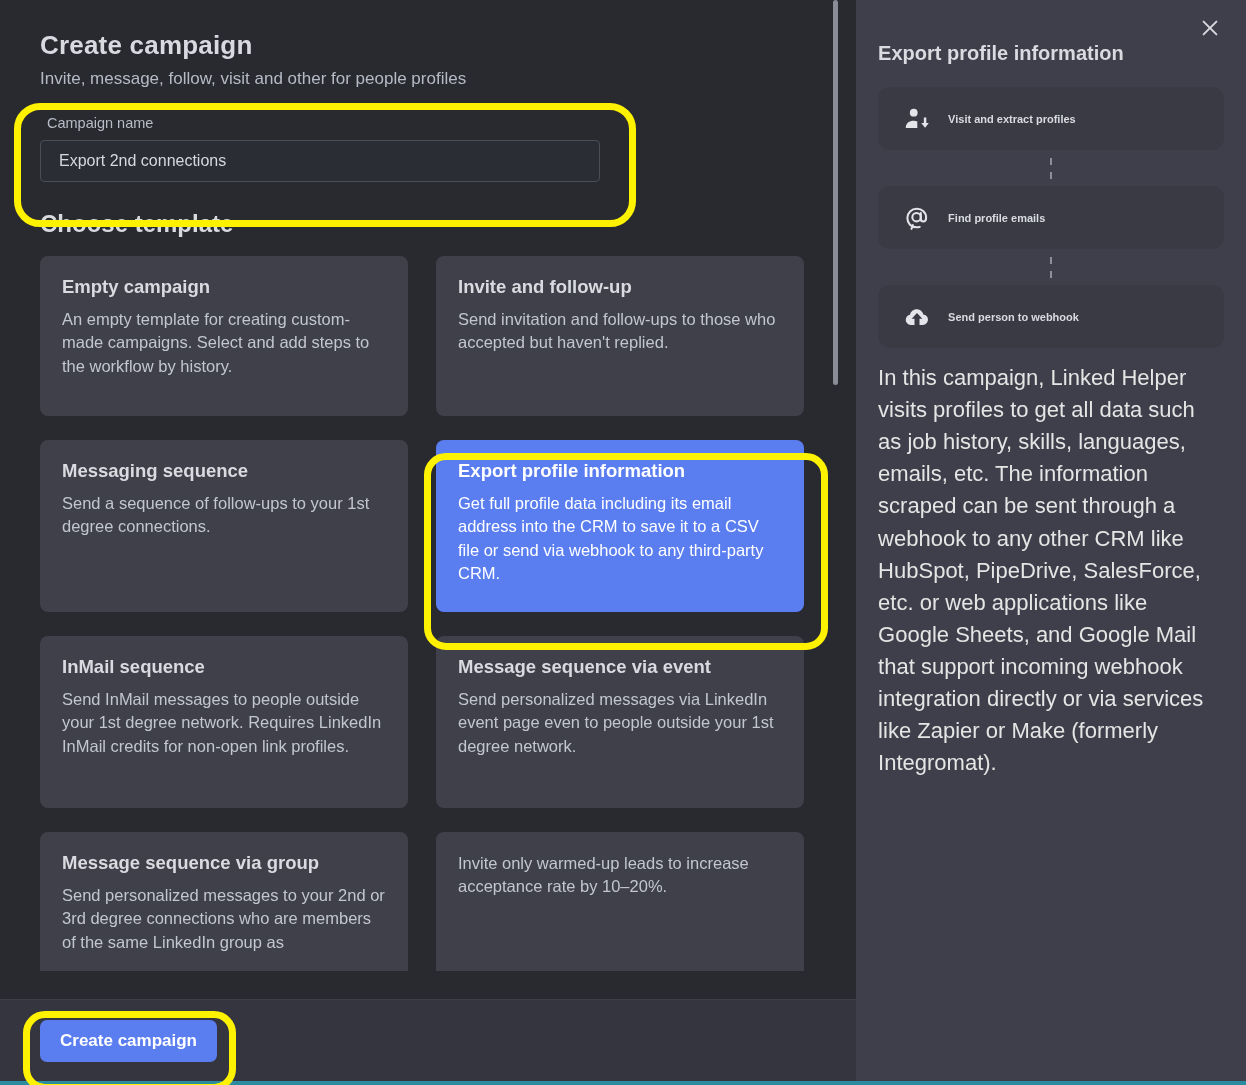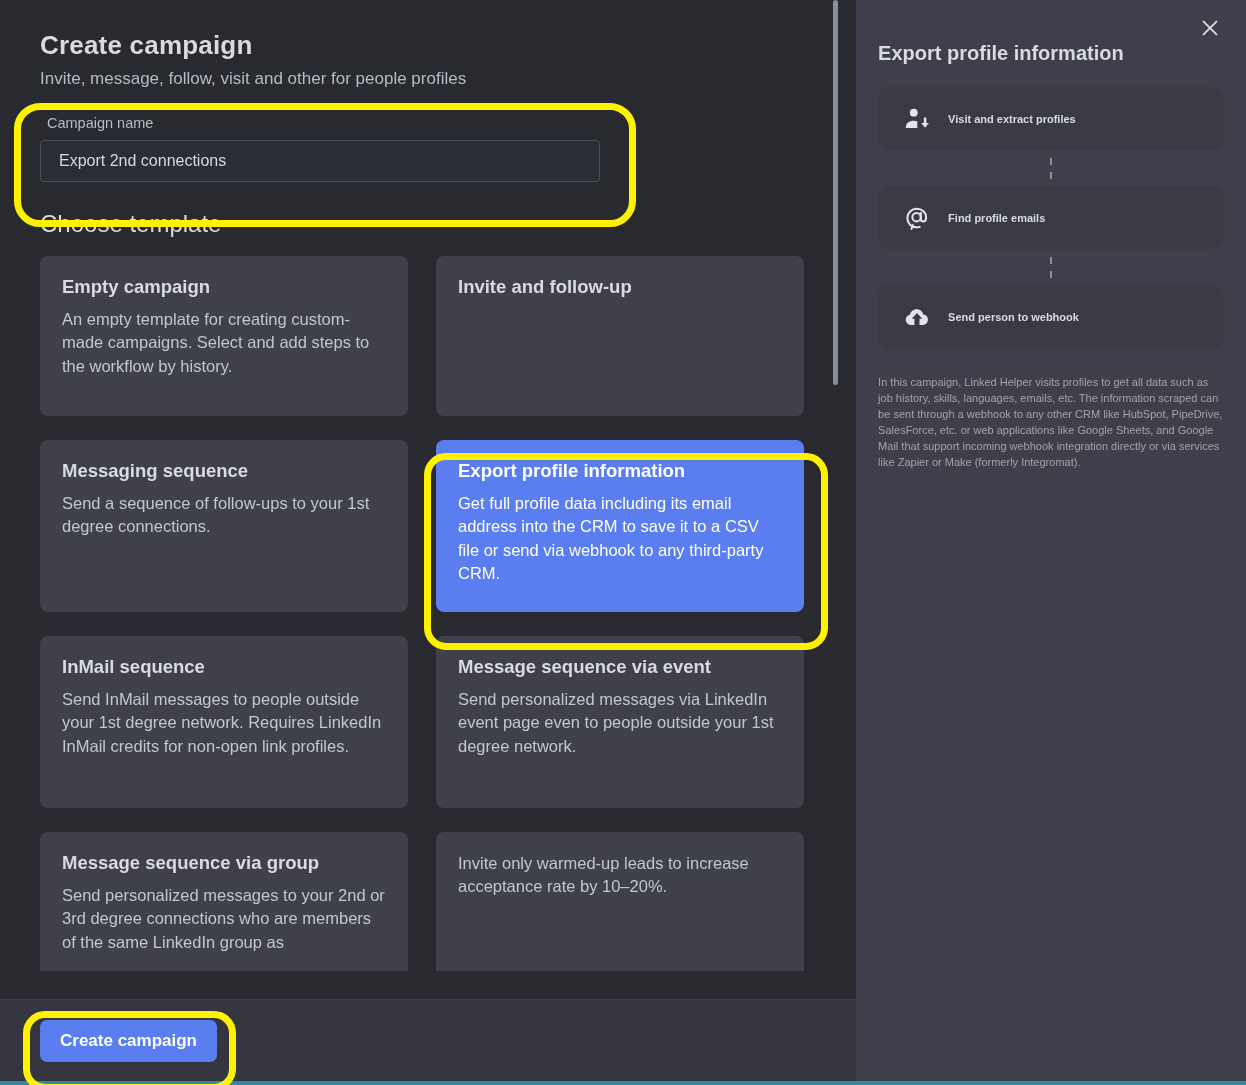--- a/index.html
+++ b/index.html
@@ -62,21 +62,21 @@
     border: 1px solid #4b4d58;
     border-radius: 4px;
     color: #d6d9e0;
     font-size: 16px;
     font-family: "Liberation Sans", sans-serif;
     padding: 8px 18px;
     outline: none;
   }
   .section-title {
     font-size: 24px;
-    font-weight: normal;
+    font-weight: bold;
     color: #d8dae0;
     margin: 28px 0 18px 0;
   }
 
   .card-grid {
     display: grid;
     grid-template-columns: 368px 368px;
     gap: 24px 28px;
     width: 764px;
   }
@@ -207,24 +207,24 @@
     align-items: center;
     justify-content: center;
     gap: 7px;
   }
   .connector i {
     display: block;
     width: 2px; height: 7px;
     background: #8e9099;
   }
   .right-desc {
-    margin: 26px 0 0 0;
-    font-size: 11px;
+    margin: 14px 0 0 0;
+    font-size: 22px;
     line-height: 1.46;
-    color: #a3a3a3;
+    color: #e5e5e5;
   }
 </style>
 </head>
 <body>
 
 <div class="app">
 
   <div class="left-panel">
 
     <div class="left-scroll">
@@ -241,20 +241,21 @@
 
       <div class="card-grid">
 
         <div class="tpl-card">
           <div class="tpl-title">Empty campaign</div>
           <div class="tpl-desc">An empty template for creating custom-made campaigns. Select and add steps to the workflow by history.</div>
         </div>
 
         <div class="tpl-card">
           <div class="tpl-title">Invite and follow-up</div>
+          <div class="tpl-desc">Send invitation and follow-ups to those who accepted but haven't replied.</div>
         </div>
 
         <div class="tpl-card h-tall">
           <div class="tpl-title">Messaging sequence</div>
           <div class="tpl-desc">Send a sequence of follow-ups to your 1st degree connections.</div>
         </div>
 
         <div class="tpl-card h-tall selected">
           <div class="tpl-title">Export profile information</div>
           <div class="tpl-desc">Get full profile data including its email address into the CRM to save it to a CSV file or send via webhook to any third-party CRM.</div>

